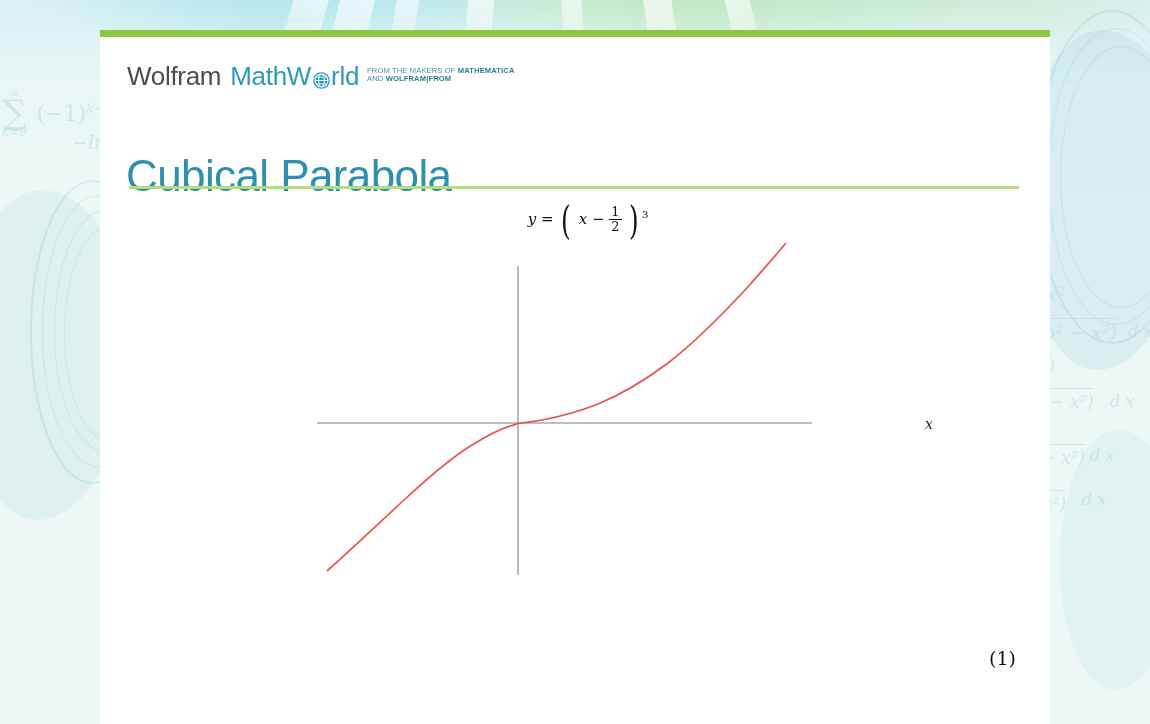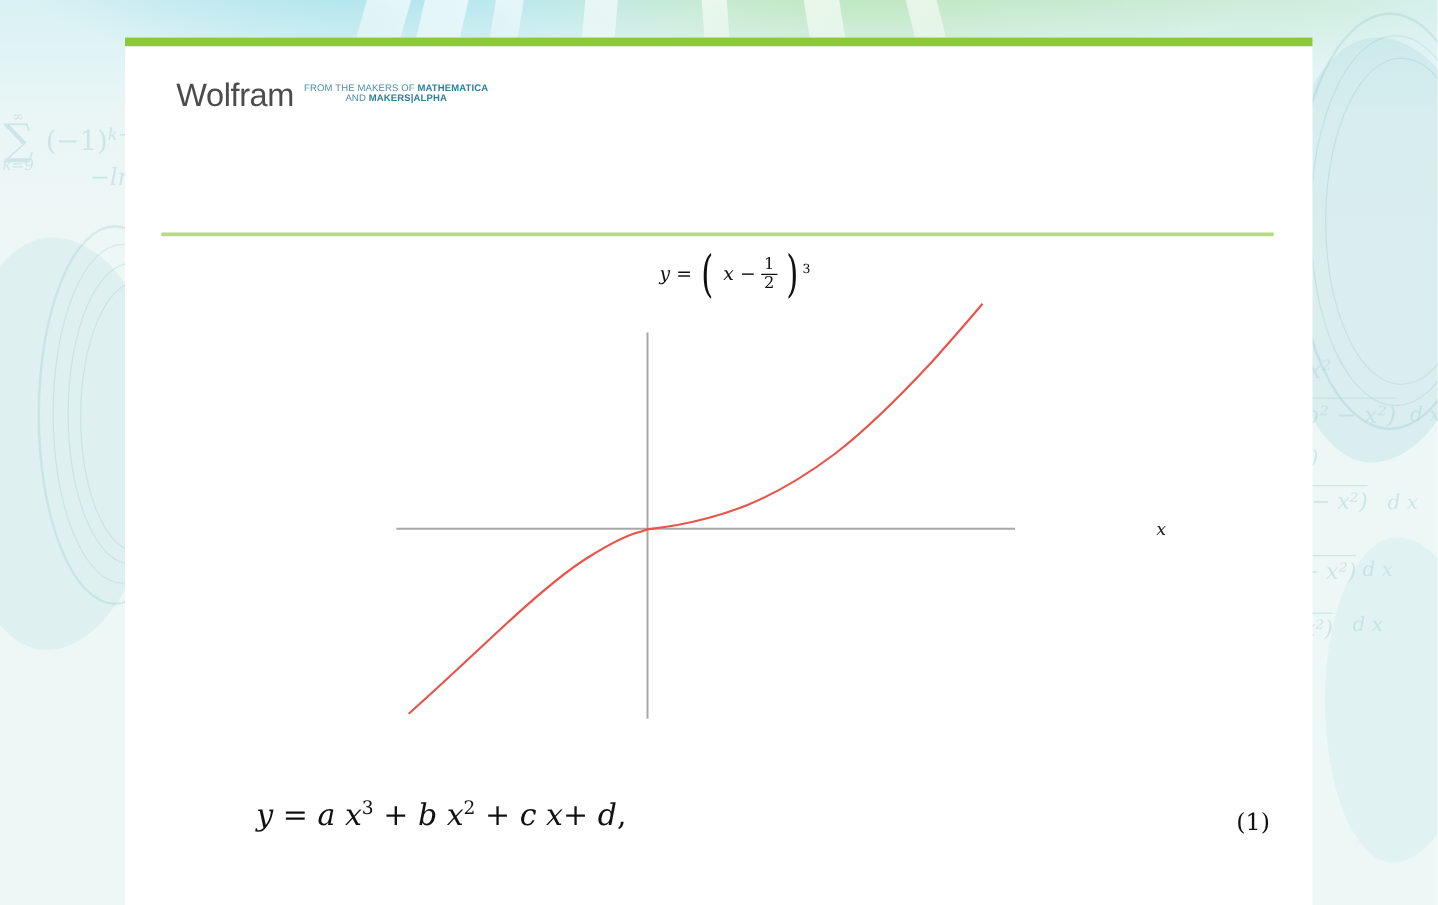--- a/index.html
+++ b/index.html
@@ -25,21 +25,21 @@
   .blob{position:absolute;border-radius:48% 52% 55% 45%/50% 45% 55% 50%;
         background:rgba(150,205,215,.16);}
   .bgmath{position:absolute;color:#b6d8da;font-family:"DejaVu Serif",serif;
           opacity:.55;white-space:nowrap;font-style:italic;}
 
   
   #panel{position:absolute;left:100px;top:30px;width:950px;height:694px;
          background:#fff;border-top:7px solid #8DC63F;box-sizing:border-box;}
 
   
-  #logo{position:absolute;left:41px;top:26px;display:flex;align-items:flex-end;text-align:center;}
+  #logo{position:absolute;left:27px;top:26px;display:flex;align-items:flex-end;}
   .logo-wolfram{font-size:26px;font-weight:400;color:#4c4c4c;letter-spacing:-.3px;line-height:1;}
   .logo-mathworld{font-size:26px;font-weight:400;color:#2e9ab8;letter-spacing:-.3px;line-height:1;margin-left:9px;
                   display:flex;align-items:center;}
   .globe{display:inline-block;width:19px;height:19px;margin:0 .5px;position:relative;top:1px;}
   .tagline{margin-left:8px;margin-bottom:5px;line-height:1.15;}
   .tagline div{font-size:7.6px;color:#4a8fa6;letter-spacing:.12px;}
   .tagline b{font-weight:bold;color:#2b7f99;}
 
   #page-title{position:absolute;left:26px;top:88px;font-size:44px;color:#2e8fae;
               font-weight:400;letter-spacing:-.6px;line-height:1;}
@@ -111,26 +111,41 @@
   <div class="bgmath" style="left:1040px;top:444px;font-size:18px;border-top:1px solid #b6d8da;padding-top:2px;">− x²)</div>
   <div class="bgmath" style="left:1090px;top:446px;font-size:16px;">d x</div>
   <div class="bgmath" style="left:1042px;top:490px;font-size:18px;border-top:1px solid #b6d8da;padding-top:2px;">x²)</div>
   <div class="bgmath" style="left:1082px;top:490px;font-size:16px;">d x</div>
 </div>
 
 <div id="panel">
 
   <div id="logo">
     <span class="logo-wolfram">Wolfram</span>
+    <span class="logo-mathworld">
+      <span>MathW</span>
+      <span class="globe">
+        <svg viewBox="0 0 24 24" width="19" height="19" aria-hidden="true">
+          <circle cx="12" cy="12" r="10.5" fill="#2e9ab8"></circle>
+          <circle cx="12" cy="12" r="8.2" fill="none" stroke="#ffffff" stroke-width="1.3"></circle>
+          <ellipse cx="12" cy="12" rx="3.6" ry="8.2" fill="none" stroke="#ffffff" stroke-width="1.2"></ellipse>
+          <line x1="3.8" y1="12" x2="20.2" y2="12" stroke="#ffffff" stroke-width="1.2"></line>
+          <line x1="5.2" y1="7.6" x2="18.8" y2="7.6" stroke="#ffffff" stroke-width="1"></line>
+          <line x1="5.2" y1="16.4" x2="18.8" y2="16.4" stroke="#ffffff" stroke-width="1"></line>
+        </svg>
+      </span>
+      <span>rld</span>
+    </span>
     <span class="tagline">
       <div><span>FROM THE MAKERS OF </span><b>MATHEMATICA</b></div>
-      <div><span>AND </span><b>MAKERS|ALPHA</b></div>
+      <div><span>AND </span><b>WOLFRAM|FROM</b></div>
     </span>
   </div>
 
+  <h1 id="page-title">Cubical Parabola</h1>
   <div id="title-rule"></div>
 
   <div id="figure">
 
     <div id="fig-eq">
       <span style="font-family:'DejaVu Serif',serif;font-style:italic;font-size:15px;color:#111;">
         <span>y</span>
         <span style="font-style:normal;">=</span>
         <span class="paren">(</span>
         <span>x</span>
@@ -158,33 +173,20 @@
                C 458,220 478,215 498,207
                C 520,198 544,184 568,166
                C 594,146 620,120 646,92
                C 662,74 676,58 686,46"></path>
 
     </svg>
     <span class="axis-label" style="left:825px;top:219px;">x</span>
   </div>
 
 
-  <div class="dispeq" style="left:105px;top:600px;font-size:24px;">
-    <span>y</span>
-    <span style="font-style:normal;">=</span>
-    <span>a</span>
-    <span>x</span><sup class="exp">3</sup>
-    <span style="font-style:normal;">+</span>
-    <span>b</span>
-    <span>x</span><sup class="exp">2</sup>
-    <span style="font-style:normal;">+</span>
-    <span>c</span>
-    <span>x</span><span style="font-style:normal;">+</span>
-    <span>d</span><span style="font-style:normal;">,</span>
-  </div>
 
   <div class="eqnum" style="left:889px;top:610px;">(1)</div>
 
   <p class="para" style="left:28px;top:666px;">
     <span>where the three </span><a class="lnk" href="#">roots</a><span> of the equation coincide (and are therefore real), i.e.,</span>
   </p>
 
 </div>
 
 </body></html>

